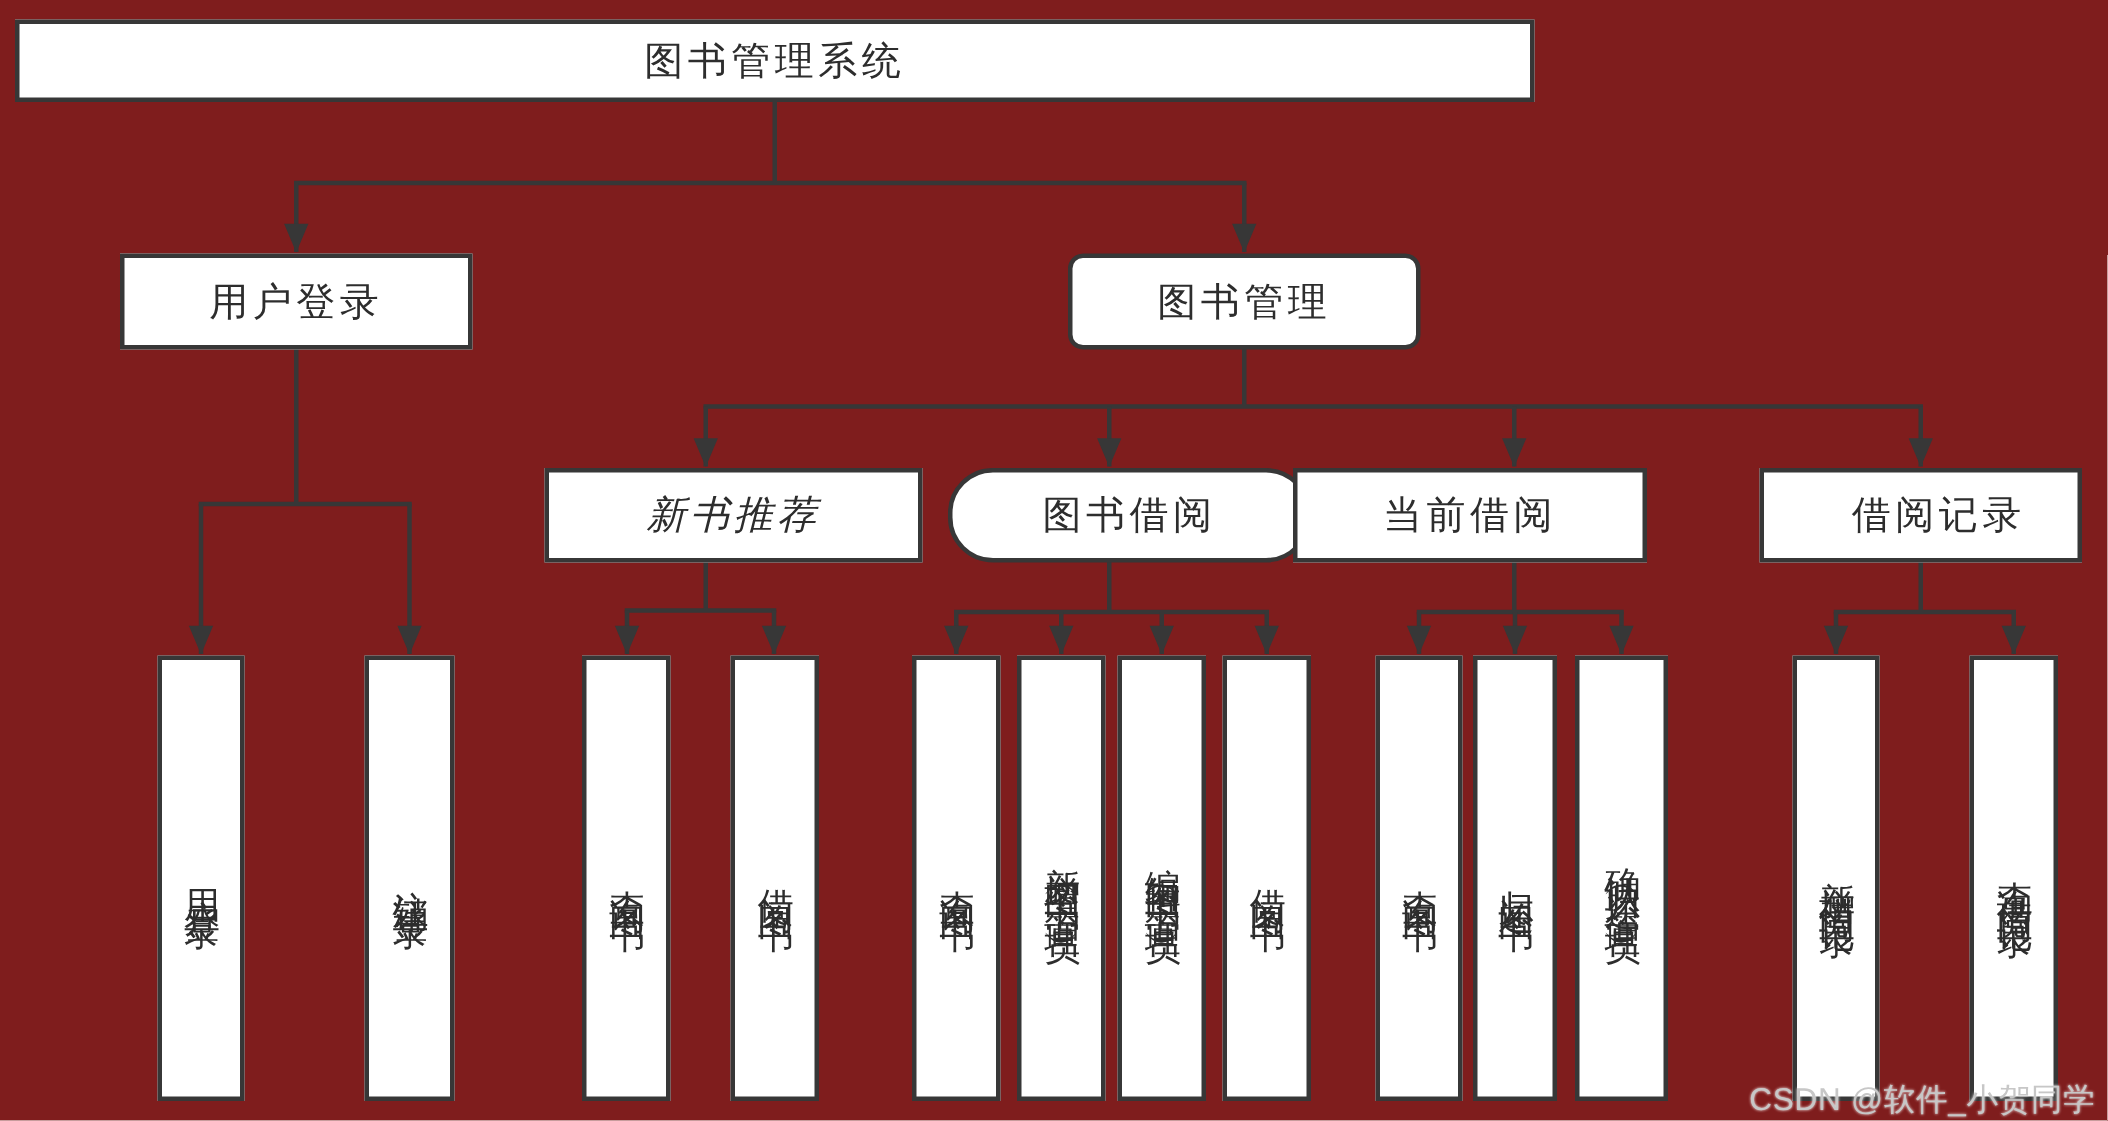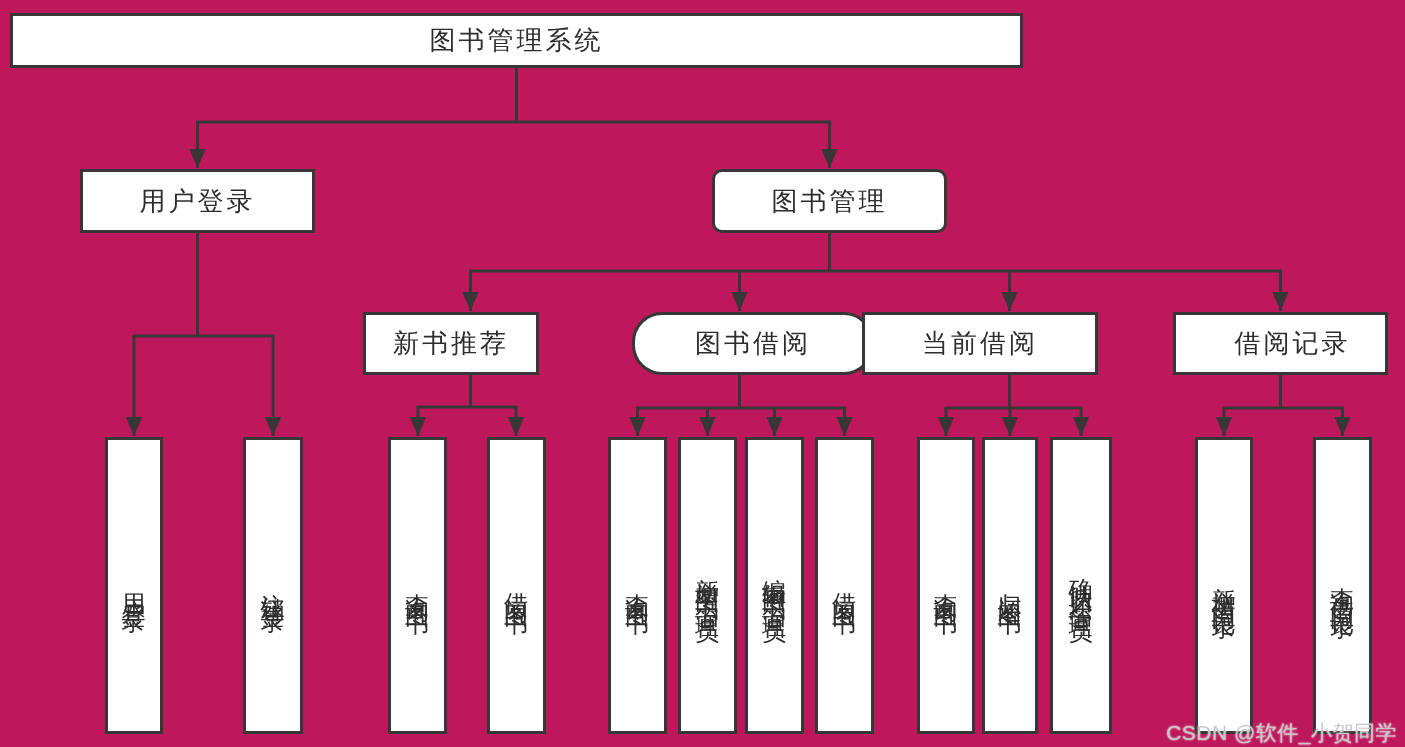--- a/index.html
+++ b/index.html
@@ -1,19 +1,19 @@
 <!DOCTYPE html>
 <html><head>
 <meta charset="utf-8">
 <style>
   html,body { margin:0; padding:0; background:#ffffff; }
   .canvas {
     position:relative;
     width:1405px; height:747px;
-    background:#be185d;
+    background:#7f1d1d;
     font-family:"Liberation Sans", sans-serif;
     overflow:hidden;
   }
   .connectors {
     position:absolute; left:0; top:0; z-index:1;
     pointer-events:none;
   }
   .node {
     position:absolute; z-index:2;
     box-sizing:border-box;
@@ -97,21 +97,21 @@
     <span>图书管理系统</span>
   </div>
 
   <div class="node h" style="left:80px;top:169px;width:235px;height:64px;">
     <span>用户登录</span>
   </div>
   <div class="node h" style="left:712px;top:169px;width:235px;height:64px;border-radius:10px;">
     <span>图书管理</span>
   </div>
 
-  <div class="node h" style="left:363px;top:312px;width:176px;height:63px;">
+  <div class="node h" style="left:363px;top:312px;width:252px;height:63px;font-style:italic;">
     <span>新书推荐</span>
   </div>
   <div class="node h" style="left:632px;top:312px;width:242px;height:63px;border-radius:30px;">
     <span>图书借阅</span>
   </div>
   <div class="node h" style="left:862px;top:312px;width:236px;height:63px;">
     <span>当前借阅</span>
   </div>
   <div class="node h" style="left:1173px;top:312px;width:215px;height:63px;padding-left:24px;">
     <span>借阅记录</span>

